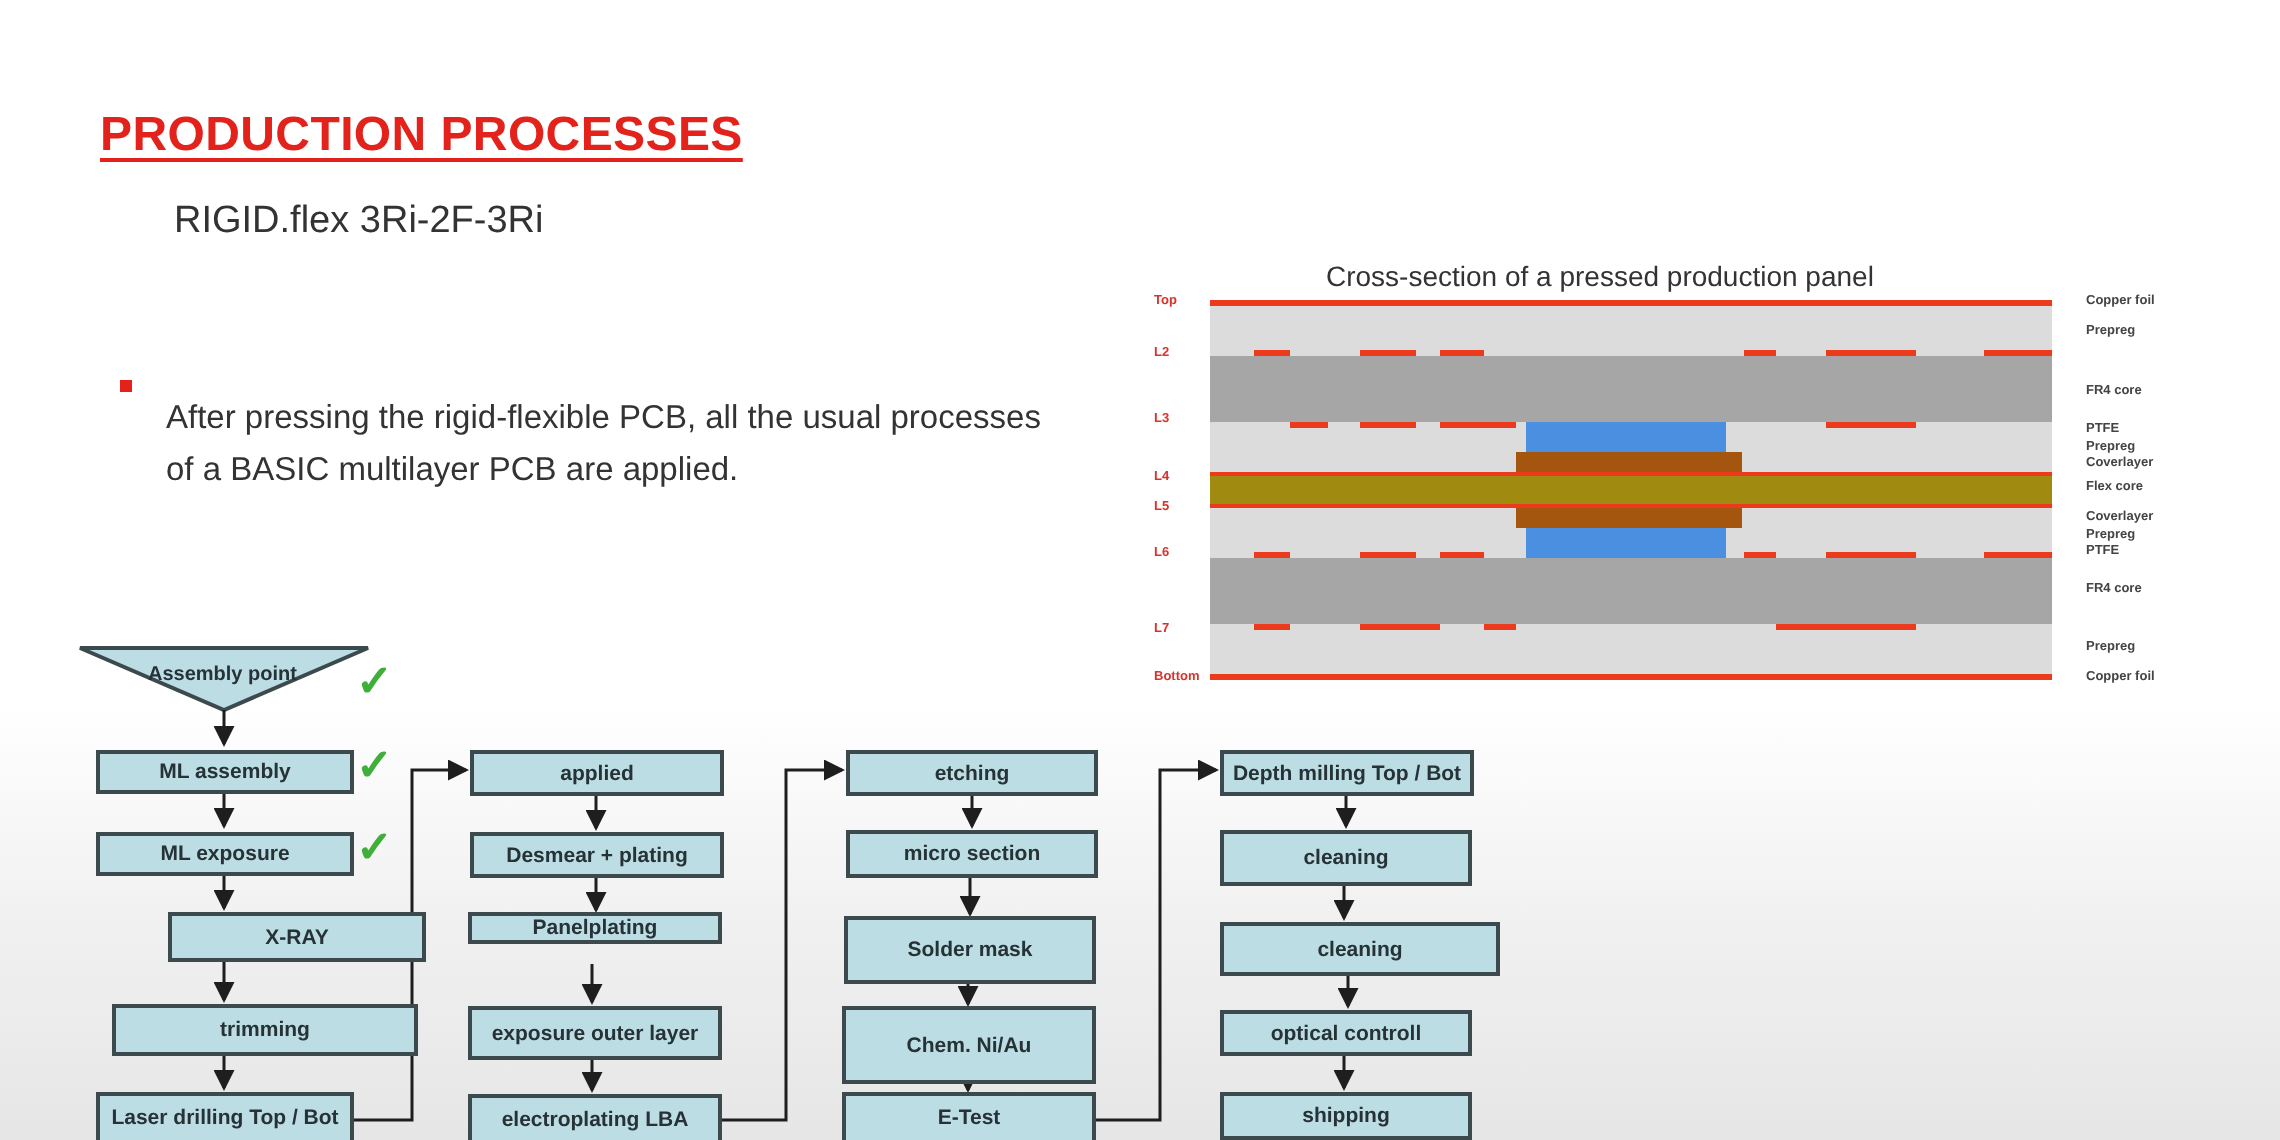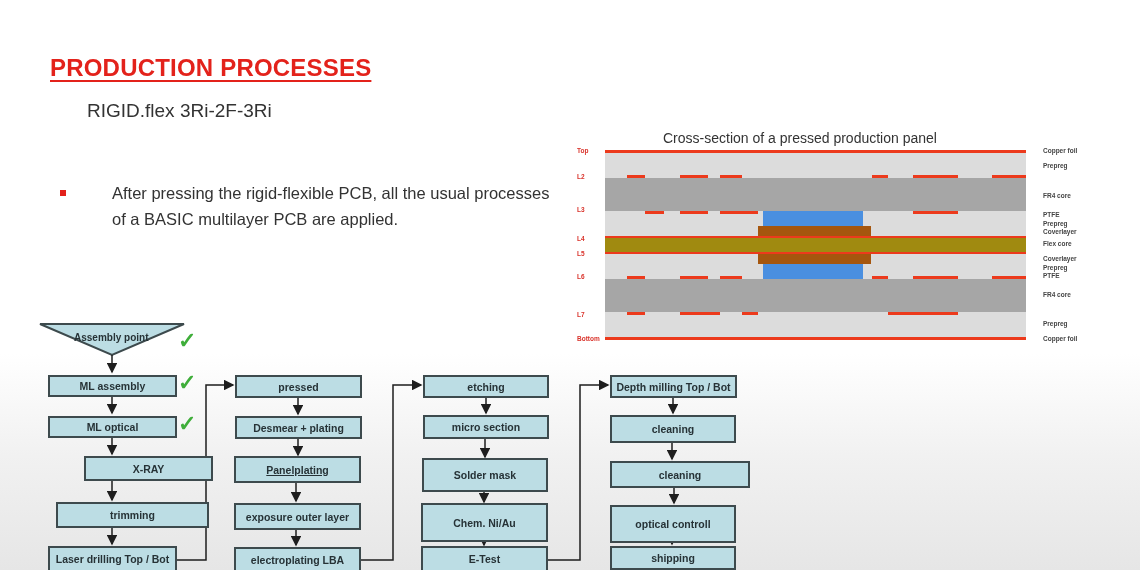--- a/index.html
+++ b/index.html
@@ -5,21 +5,21 @@
   html,body{margin:0;padding:0;}
   body{width:1140px;height:570px;overflow:hidden;position:relative;
     font-family:"Liberation Sans",sans-serif;
     background:linear-gradient(180deg,#ffffff 0%,#ffffff 62%,#f1f1f1 80%,#e6e6e6 100%);}
   .abs{position:absolute;}
   .title{left:50px;top:54px;font-size:24px;font-weight:bold;color:#e3221b;
     text-decoration:underline;text-decoration-thickness:2px;text-underline-offset:4px;letter-spacing:0.2px;}
   .subtitle{left:50px;top:100px;font-size:19px;color:#333;margin-left:37px;}
   .bullet{left:60px;top:180px;width:470px;font-size:16.5px;line-height:26px;color:#333;}
   .bullet-sq{position:absolute;left:0;top:10px;width:6px;height:6px;background:#e3221b;}
-  .bullet-text{position:absolute;left:23px;top:0;width:450px;margin-left:29px;}
+  .bullet-text{position:absolute;left:23px;top:16px;width:450px;}
   
   .cs-title{left:663px;top:130px;font-size:14px;color:#333;}
   .cs-left{font-size:6.5px;color:#d9322a;font-weight:bold;}
   .cs-right{font-size:6.5px;color:#444;font-weight:bold;line-height:7px;}
   .layer{position:absolute;}
   
   .box{position:absolute;background:#bcdde4;border:2px solid #3d4a4d;box-sizing:border-box;
     display:flex;align-items:center;justify-content:center;font-size:10.5px;font-weight:bold;color:#263236;}
   .tri-label{font-size:10px;font-weight:bold;color:#263236;}
   .check{font-size:22px;color:#3fae3a;font-weight:bold;}
@@ -138,38 +138,38 @@
 
     <polyline points="177,560 206,560 206,385 233,385"></polyline>
     <polyline points="361,560 393,560 393,385 421,385"></polyline>
     <polyline points="548,560 580,560 580,385 608,385"></polyline>
   </g>
 </svg>
 
 <div class="abs tri-label" style="left:74px;top:332px;">Assembly point</div>
 
 <div class="box" style="left:48px;top:375px;width:129px;height:22px;">ML assembly</div>
-<div class="box" style="left:48px;top:416px;width:129px;height:22px;">ML optical</div>
+<div class="box" style="left:48px;top:416px;width:129px;height:22px;">ML exposure</div>
 <div class="box" style="left:48px;top:456px;width:129px;height:25px;margin-left:36px;">X-RAY</div>
 <div class="box" style="left:56px;top:502px;width:153px;height:26px;">trimming</div>
 <div class="box" style="left:48px;top:546px;width:129px;height:26px;">Laser drilling Top / Bot</div>
 
 <div class="abs check" style="left:178px;top:328px;">✓</div>
 <div class="abs check" style="left:178px;top:370px;">✓</div>
 <div class="abs check" style="left:178px;top:411px;">✓</div>
 
-<div class="box" style="left:235px;top:375px;width:127px;height:23px;">pressed</div>
+<div class="box" style="left:235px;top:375px;width:127px;height:23px;">applied</div>
 <div class="box" style="left:235px;top:416px;width:127px;height:23px;">Desmear + plating</div>
-<div class="box" style="left:234px;top:456px;width:127px;height:27px;text-decoration:underline;">Panelplating</div>
+<div class="box" style="left:234px;top:456px;width:127px;height:16px;">Panelplating</div>
 <div class="box" style="left:234px;top:503px;width:127px;height:27px;">exposure outer layer</div>
 <div class="box" style="left:234px;top:547px;width:127px;height:26px;">electroplating LBA</div>
 
 <div class="box" style="left:423px;top:375px;width:126px;height:23px;">etching</div>
 <div class="box" style="left:423px;top:415px;width:126px;height:24px;">micro section</div>
 <div class="box" style="left:422px;top:458px;width:126px;height:34px;">Solder mask</div>
 <div class="box" style="left:421px;top:503px;width:127px;height:39px;">Chem. Ni/Au</div>
 <div class="box" style="left:421px;top:546px;width:127px;height:26px;">E-Test</div>
 
 <div class="box" style="left:610px;top:375px;width:127px;height:23px;">Depth milling Top / Bot</div>
 <div class="box" style="left:610px;top:415px;width:126px;height:28px;">cleaning</div>
 <div class="box" style="left:610px;top:461px;width:140px;height:27px;">cleaning</div>
-<div class="box" style="left:610px;top:505px;width:126px;height:38px;text-align:center;">optical controll</div>
+<div class="box" style="left:610px;top:505px;width:126px;height:23px;text-align:center;">optical controll</div>
 <div class="box" style="left:610px;top:546px;width:126px;height:24px;">shipping</div>
 
 </body></html>

